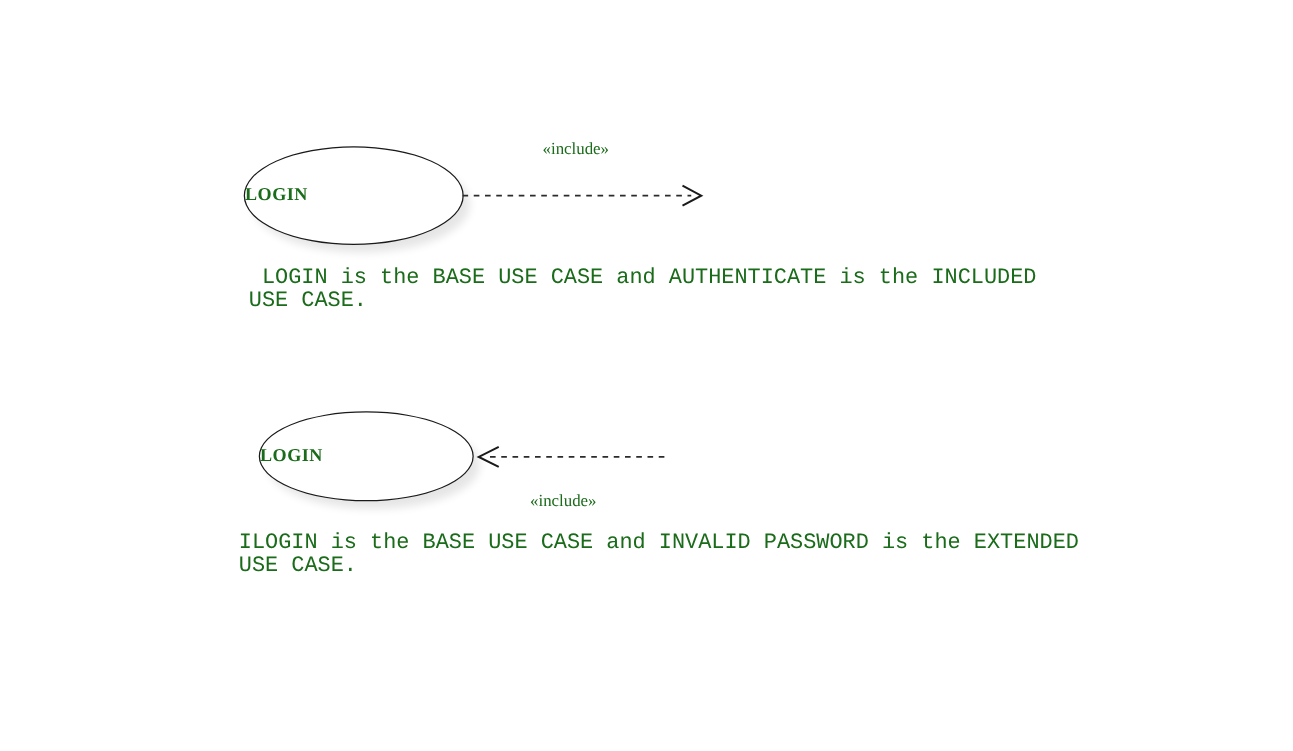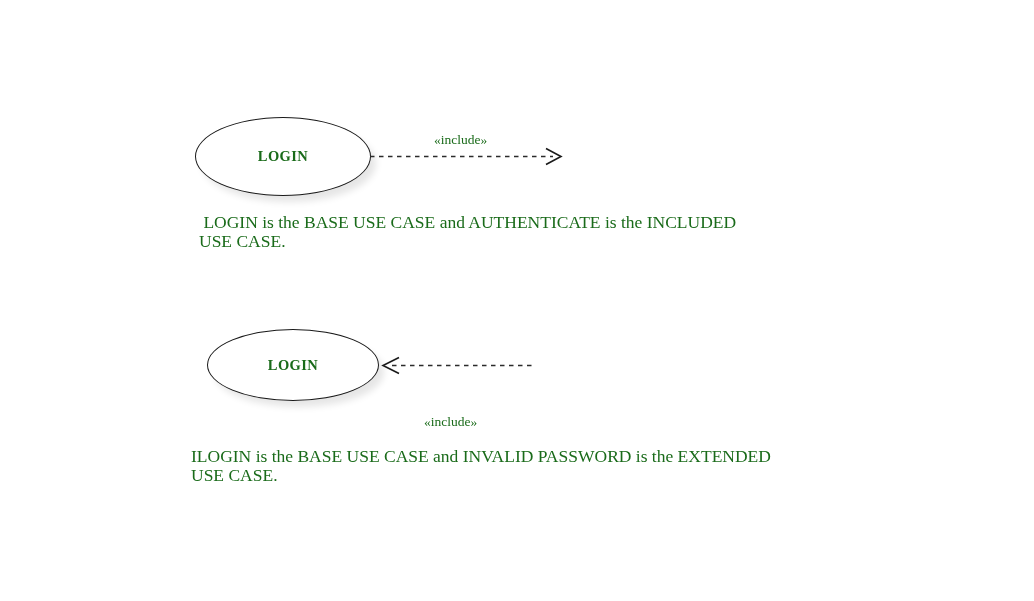--- a/index.html
+++ b/index.html
@@ -19,21 +19,21 @@
   
   .usecase {
     position: absolute;
     box-sizing: border-box;
     border: 1.6px solid #1a1a1a;
     border-radius: 50%;
     background: #ffffff;
     box-shadow: 6px 7px 7px -1px rgba(0,0,0,0.10);
     display: flex;
     align-items: center;
-    justify-content: center;
+    justify-content: flex-start;
   }
   .usecase-label {
     color: #1a6b1a;
     font-family: "Liberation Serif", "DejaVu Serif", serif;
     font-weight: bold;
     font-size: 14.5px;
     letter-spacing: 0.4px;
     white-space: nowrap;
     text-align: center;
   }
@@ -56,28 +56,27 @@
     stroke-linecap: butt;
   }
 
   
   .stereotype {
     position: absolute;
     color: #1a6b1a;
     font-family: "Liberation Serif", "DejaVu Serif", serif;
     font-size: 13.5px;
     white-space: nowrap;
-    margin-top: 21px;
   }
 
   
   .caption {
     position: absolute;
     color: #1a6b1a;
-    font-family: Liberation Serif, serif;
+    font-family: Liberation Mono, monospace;
     font-size: 17.5px;
     line-height: 1.08;
     white-space: pre-wrap;
   }
 </style>
 </head>
 <body>
 
 <div id="canvas">
 
@@ -100,15 +99,15 @@
   </div>
 
 
   <svg class="connector" style="left:377px; top:349px;" width="170" height="34">
     <line class="dash-line" x1="15" y1="16.5" x2="158" y2="16.5"></line>
     <path class="arrow-head" d="M 22 8.5 L 6 16.5 L 22 24.5"></path>
   </svg>
 
   <div class="stereotype" style="left:424px; top:393px;">«include»</div>
 
-  <div class="caption" style="left:191px; top:447px; width:680px;"><span>ILOGIN is the BASE USE CASE and INVALID PASSWORD is the EXTENDED</span><br><span>USE CASE.</span></div>
+  <div class="caption" style="left:191px; top:425px; width:680px;"><span>ILOGIN is the BASE USE CASE and INVALID PASSWORD is the EXTENDED</span><br><span>USE CASE.</span></div>
 
 </div>
 
 </body></html>

